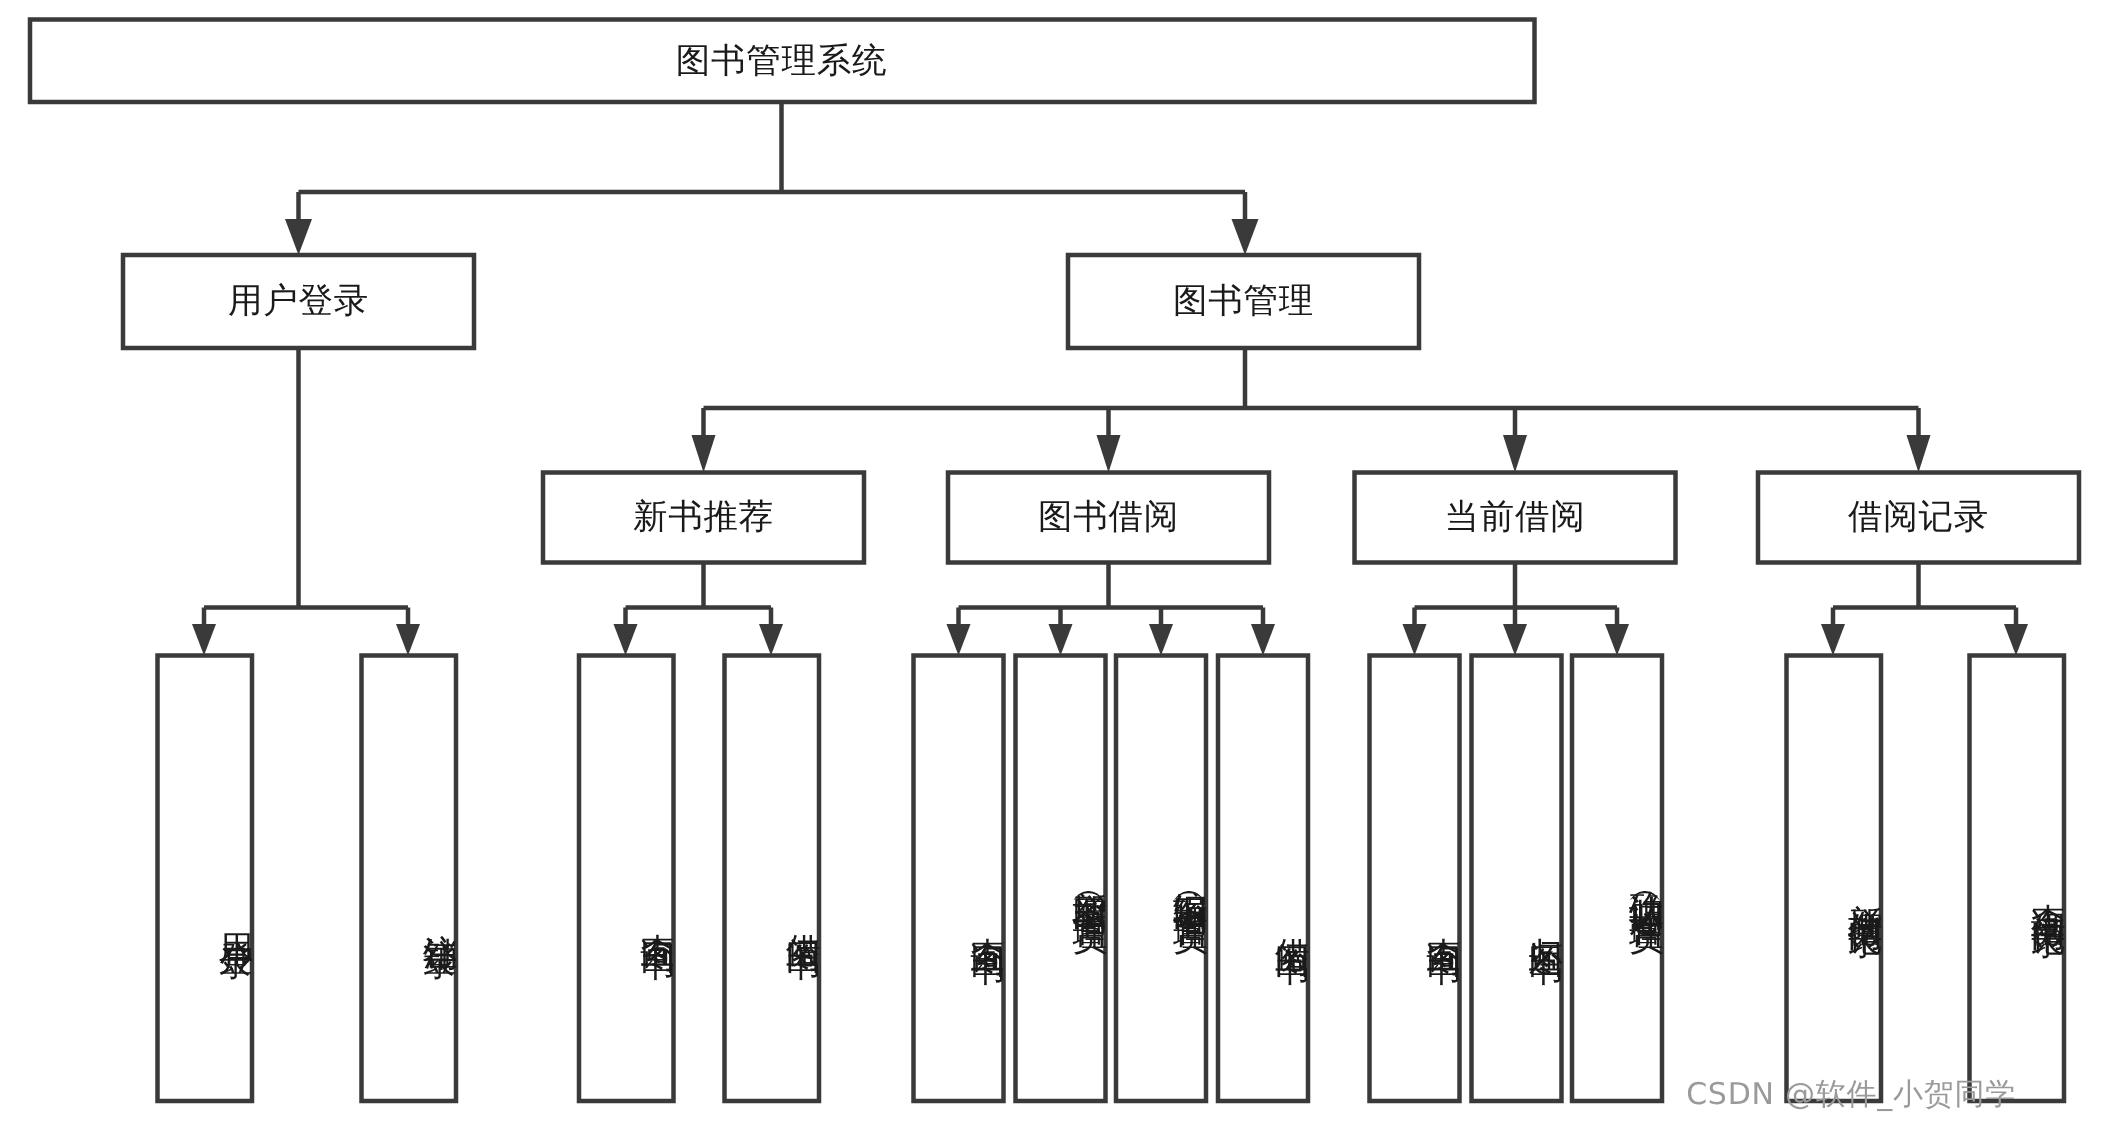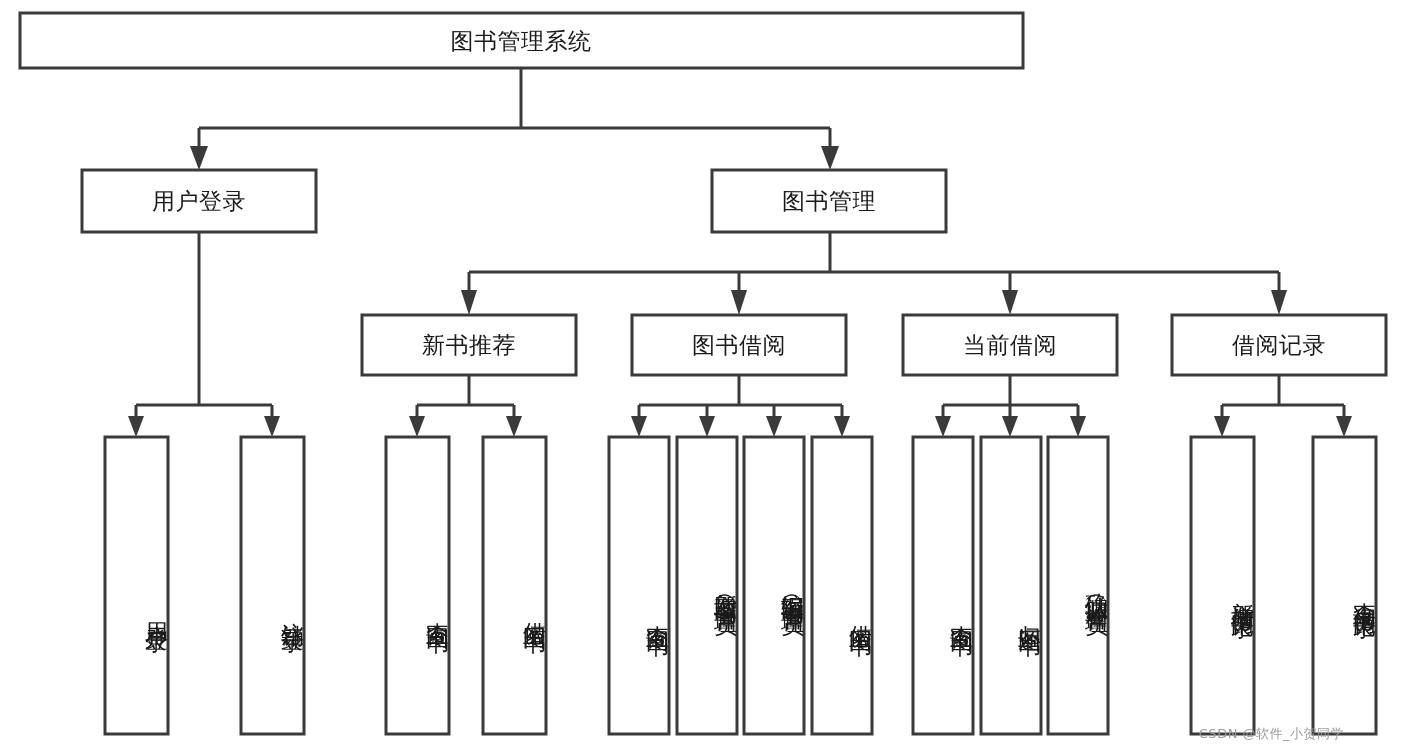--- a/index.html
+++ b/index.html
@@ -64,21 +64,21 @@
     display: flex;
     align-items: flex-start;
     justify-content: center;
     pointer-events: none;
   }
   .watermark {
     position: absolute;
     right: 8px;
     bottom: 4px;
     font-family: "DejaVu Sans", "Liberation Sans", sans-serif;
-    font-size: 13px;
+    font-size: 20px;
     color: #9a9a9a;
     letter-spacing: 0.5px;
     white-space: nowrap;
   }
 </style>
 </head>
 <body>
 
 <div id="diagram-root">
 

